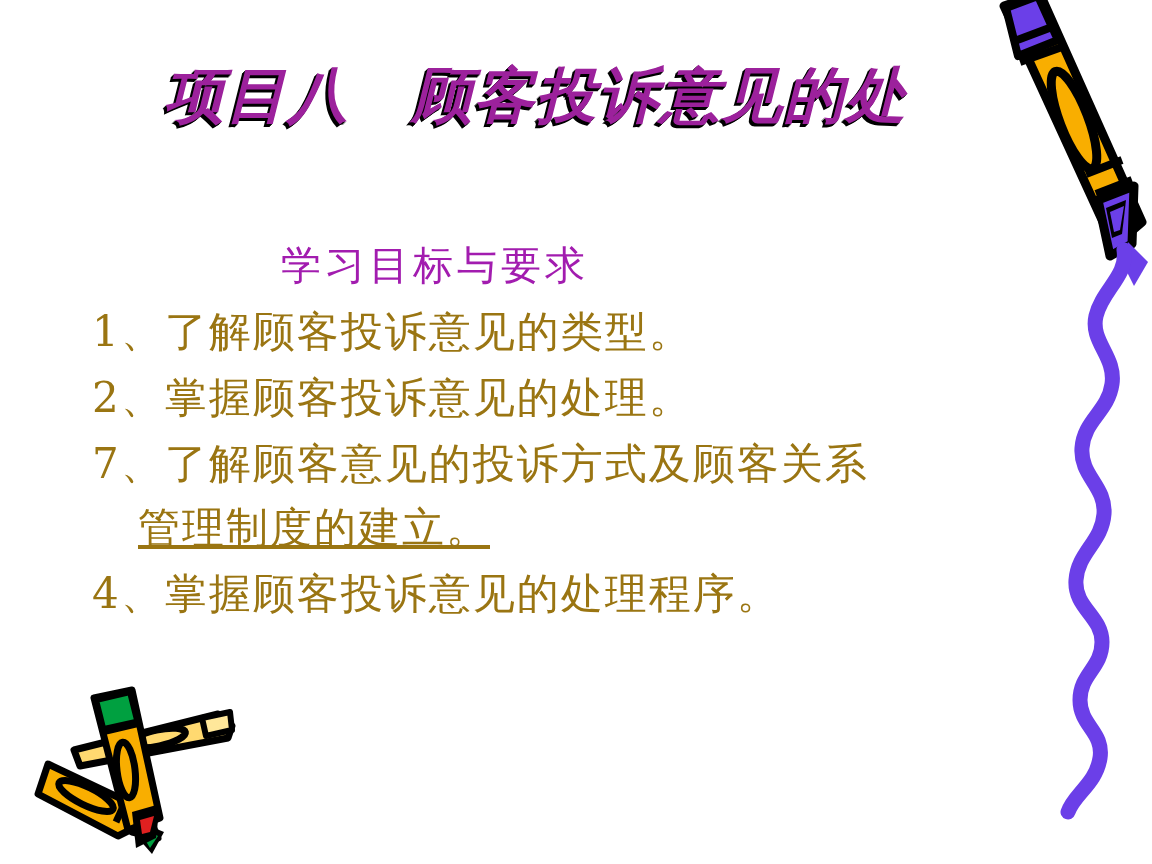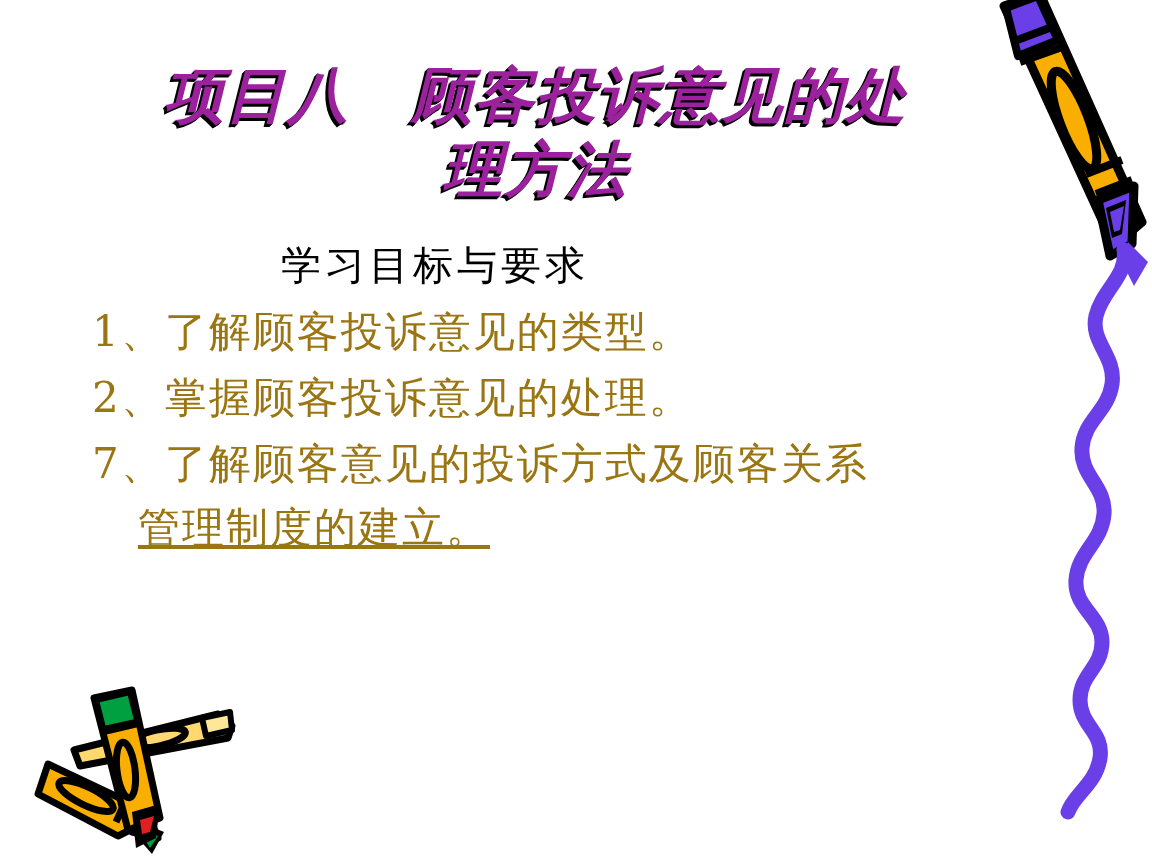--- a/index.html
+++ b/index.html
@@ -49,21 +49,21 @@
     position: absolute;
     left: 0;
     top: 236px;
     width: 1040px;
     z-index: 5;
   }
   .subtitle {
     font-family: "DejaVu Serif", "Liberation Serif", serif;
     font-size: 40px;
     line-height: 58px;
-    color: #000000;
+    color: #a21caf;
     text-align: center;
     letter-spacing: 4px;
     padding-right: 170px;
   }
   .goal-list {
     list-style: none;
     margin: 6px 0 11px 0;
     padding: 0;
   }
   .goal-item {
@@ -181,21 +181,20 @@
         <ellipse cx="80" cy="98" rx="9" ry="28" transform="rotate(-7 80 98)" fill="none" stroke="#000000" stroke-width="7"></ellipse>
         <polygon points="86,140 114,132 110,166 90,176" fill="#000000"></polygon>
         <polygon points="94,148 108,144 104,160 96,162" fill="#E02020"></polygon>
       </g>
 
     </svg>
   </div>
 
   <div class="title-block">
     <div class="title-line">项目八　顾客投诉意见的处</div>
-    <div class="title-line">理方法</div>
   </div>
 
   <div class="body-block">
 
     <div class="subtitle">学习目标与要求</div>
 
     <ul class="goal-list">
 
       <li class="goal-item">
         <span>1、了解顾客投诉意见的类型。</span>
@@ -203,17 +202,20 @@
 
       <li class="goal-item">
         <span>2、掌握顾客投诉意见的处理。</span>
       </li>
 
       <li class="goal-item">
         <span>7、了解顾客意见的投诉方式及顾客关系</span>
         <span class="wrap">管理制度的建立。</span>
       </li>
 
+      <li class="goal-item">
+        <span>4、掌握顾客投诉意见的处理程序。</span>
+      </li>
 
     </ul>
   </div>
 
 </div>
 
 </body></html>

